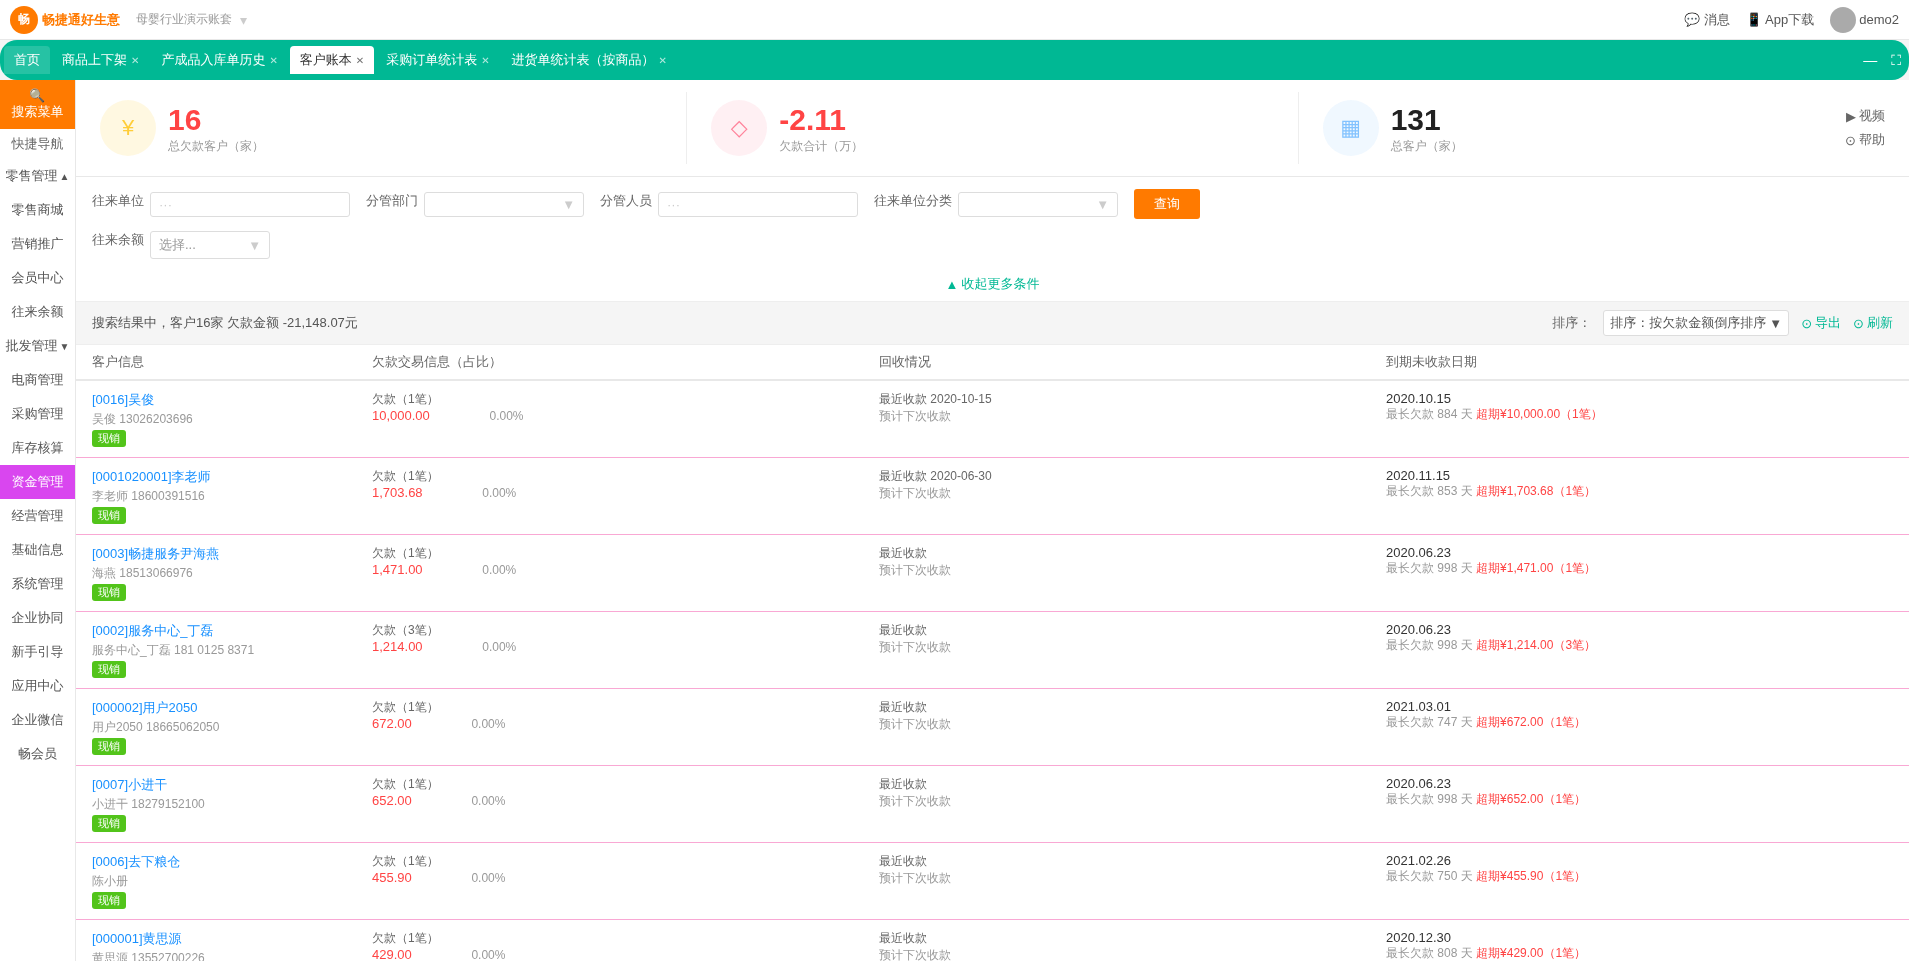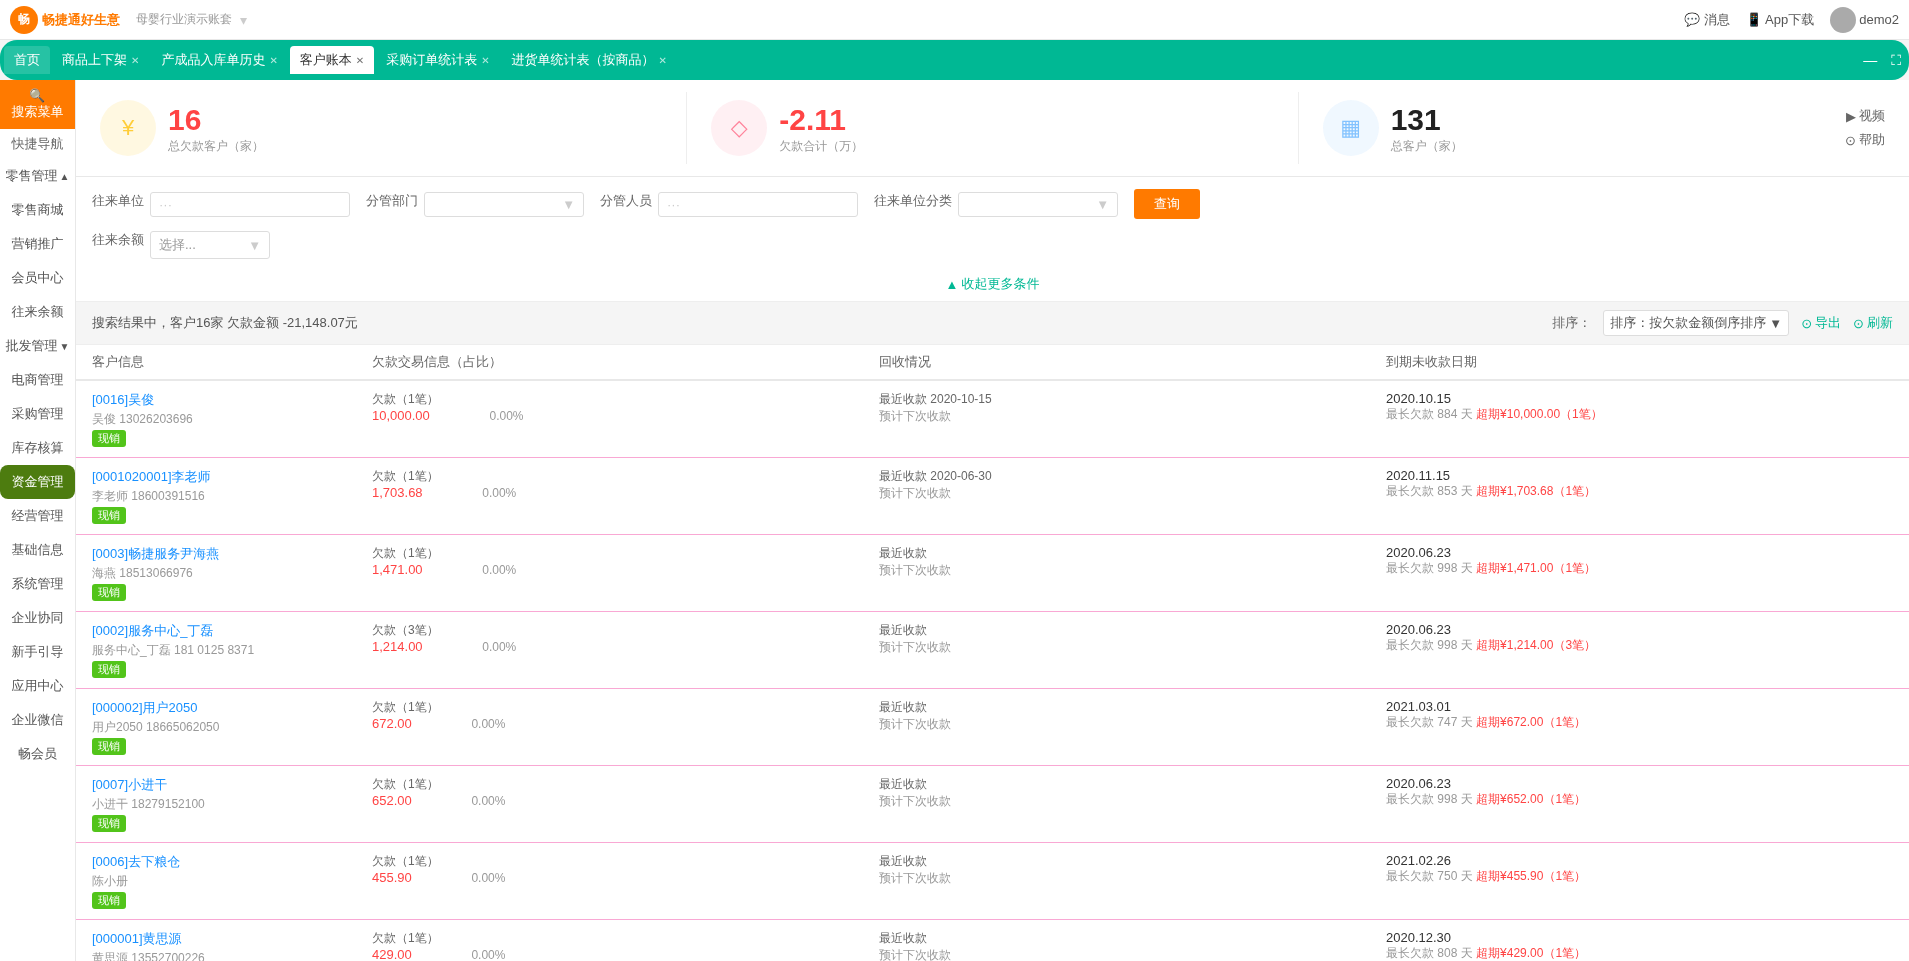--- a/index.html
+++ b/index.html
@@ -23,21 +23,21 @@
     .tabs-right { margin-left: auto; display: flex; gap: 6px; }
     .tabs-right span { color: #fff; font-size: 14px; cursor: pointer; padding: 0 4px; }
 
     
     .layout { display: flex; height: calc(100vh - 76px); }
     
     
     .sidebar { width: 76px; background: #fff; border-right: 1px solid #e8e8e8; display: flex; flex-direction: column; overflow-y: auto; }
     .sidebar-search { padding: 8px 4px; text-align: center; background: #ff7a00; color: #fff; font-size: 12px; cursor: pointer; }
     .sidebar-item { padding: 8px 4px; text-align: center; font-size: 12px; color: #555; cursor: pointer; }
-    .sidebar-item.active { background: #4d7c0f; color: #fff; border-radius: 8px; }
+    .sidebar-item.active { background: #d946ef; color: #fff; }
     .sidebar-item.expandable { display: flex; align-items: center; justify-content: center; gap: 2px; }
 
     
     .main { flex: 1; overflow-y: auto; background: #fff; }
     
     
     .summary-bar { display: flex; background: #fff; border-bottom: 1px solid #e8e8e8; padding: 12px 0; }
     .summary-card { flex: 1; display: flex; align-items: center; gap: 12px; padding: 8px 24px; border-right: 1px solid #eee; }
     .summary-card:last-child { border-right: none; }
     .summary-icon { width: 56px; height: 56px; border-radius: 50%; display: flex; align-items: center; justify-content: center; font-size: 22px; opacity: 0.8; }

